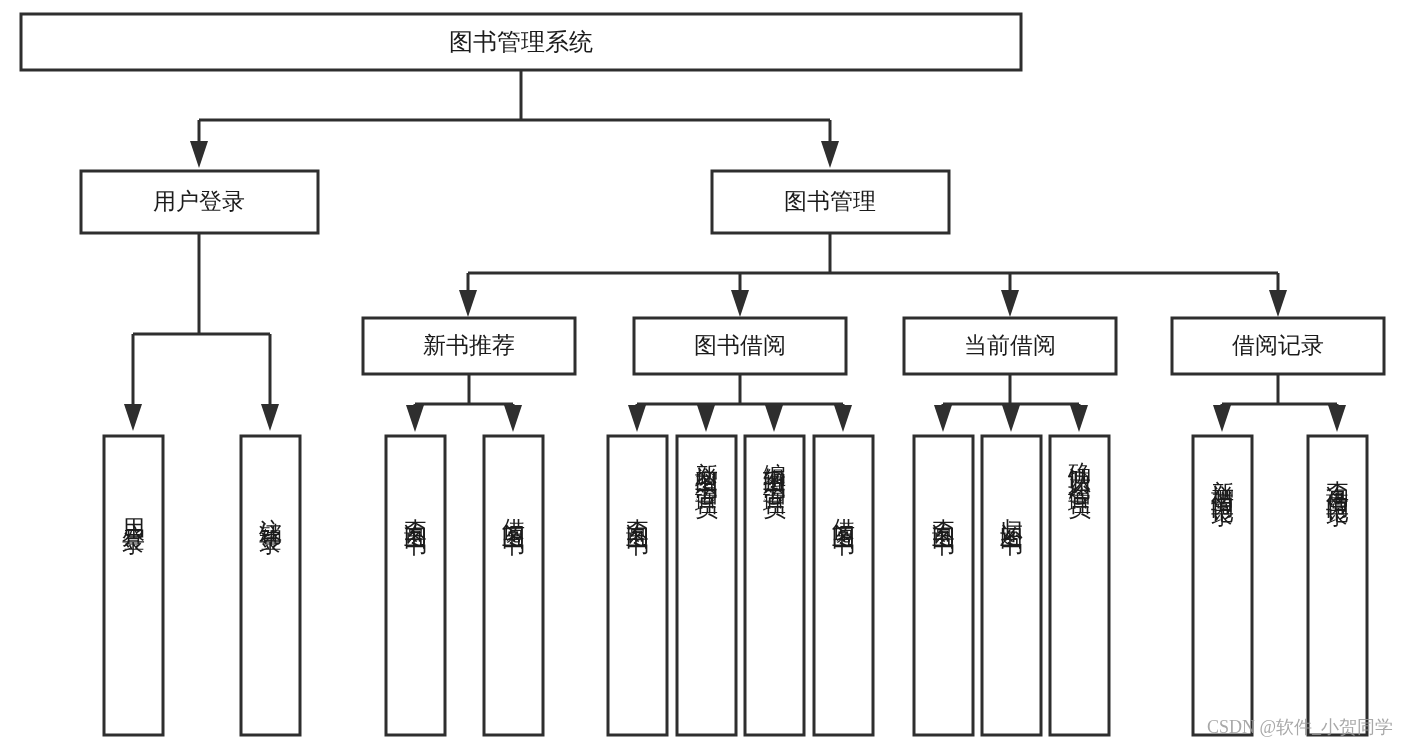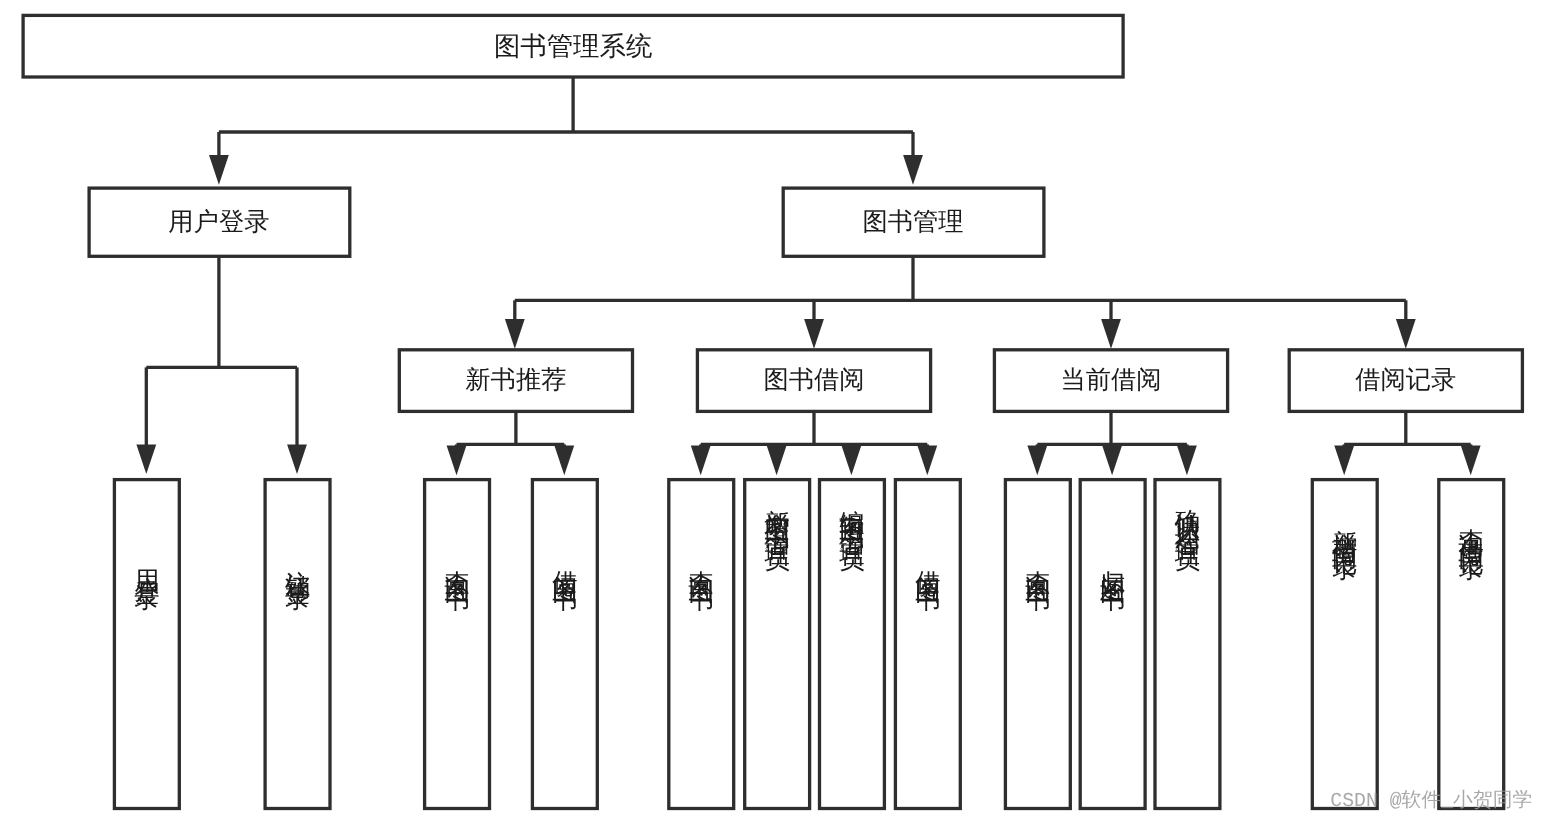--- a/index.html
+++ b/index.html
@@ -71,21 +71,21 @@
     font-size: 23px;
     line-height: 1;
     letter-spacing: 5px;
     color: #1b1b1b;
     white-space: nowrap;
   }
   #watermark {
     position: absolute;
     right: 12px;
     bottom: 8px;
-    font-family: Liberation Mono, monospace;
+    font-family: Liberation Serif, serif;
     font-size: 18px;
     color: #9a9a9a;
     opacity: 0.85;
     white-space: nowrap;
     pointer-events: none;
   }
 </style>
 </head>
 <body>
 

